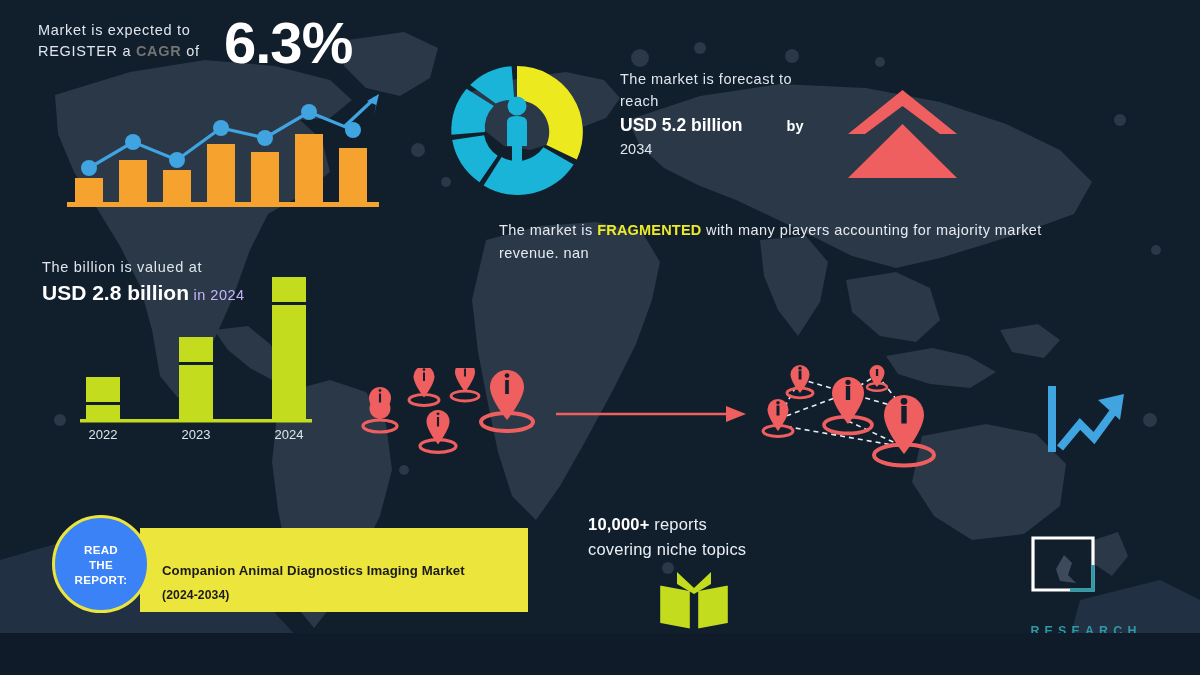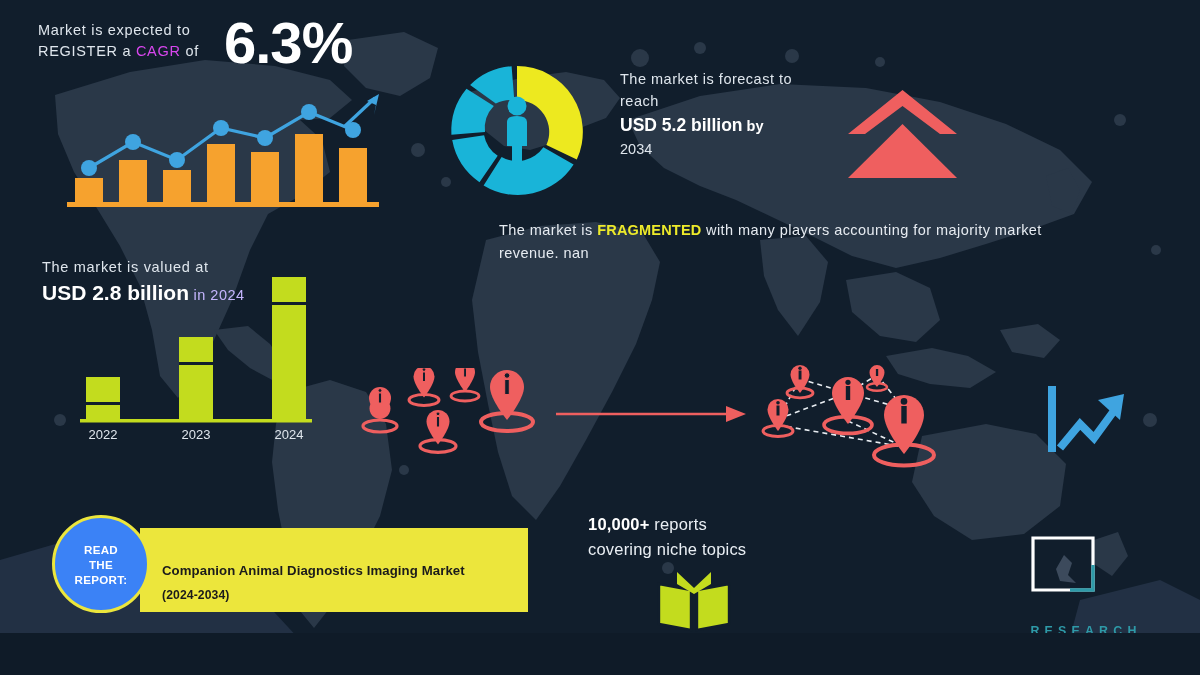--- a/index.html
+++ b/index.html
@@ -20,38 +20,38 @@
     position: absolute; left: 0; top: 0;
     width: 1200px; height: 675px;
     opacity: 1;
   }
   #worldmap svg { display: block; width: 1200px; height: 675px; }
 
   
   #cagr-block { position: absolute; left: 38px; top: 18px; width: 380px; height: 70px; }
   #cagr-lines { position: absolute; left: 0; top: 2px; width: 190px; }
   .cagr-line { font-size: 14.5px; color: #dfe6ed; line-height: 21px; letter-spacing: .7px; white-space: nowrap; }
-  .cagr-line b { font-weight: 400; color: #d946ef; }
+  .cagr-line b { font-weight: 700; color: #737373; }
   #cagr-value {
     position: absolute; left: 186px; top: -10px;
     font-size: 58px; font-weight: 700; color: #ffffff;
     letter-spacing: -1px; line-height: 70px;
   }
 
   
   #orange-chart { position: absolute; left: 63px; top: 82px; width: 330px; height: 128px; }
 
   
   #donut { position: absolute; left: 443px; top: 58px; width: 148px; height: 148px; }
 
   
   #forecast-block { position: absolute; left: 620px; top: 68px; width: 220px; }
   .fc-line { font-size: 14.5px; color: #dfe6ed; line-height: 22px; letter-spacing: .5px; }
   .fc-strong { font-size: 17.5px; font-weight: 700; color: #ffffff; line-height: 26px; letter-spacing: 0; }
-  .fc-strong span.lt { font-size: 14.5px; font-weight: 700; }
+  .fc-strong span.lt { font-size: 14.5px; font-weight: 700; padding-left: 40px; }
   .fc-sub { font-size: 14.5px; color: #dfe6ed; line-height: 21px; }
 
   
   #chevrons { position: absolute; left: 845px; top: 88px; width: 115px; height: 92px; }
 
   
   #fragment-block { position: absolute; left: 499px; top: 219px; width: 640px; }
   .frag-line { font-size: 14.5px; color: #e6ebf1; line-height: 23px; letter-spacing: .45px; }
   .frag-hl { color: #edea2a; font-weight: 700; letter-spacing: .2px; }
 
@@ -238,21 +238,21 @@
       <path d="M57.5,36 L112,90 L3,90 Z" fill="#ef5f5f"></path>
     </svg>
   </div>
 
   <div id="fragment-block">
     <div class="frag-line"><span>The market is </span><span class="frag-hl">FRAGMENTED</span><span> with many players accounting for majority market</span></div>
     <div class="frag-line">revenue. nan</div>
   </div>
 
   <div id="value-block">
-    <div class="val-line1">The market is valued at</div>
+    <div class="val-line1">The billion is valued at</div>
     <div class="val-line2"><span>USD 2.8 billion</span><span class="yr"> in 2024</span></div>
   </div>
 
   <div id="green-chart">
     <svg viewBox="0 0 232 170" xmlns="http://www.w3.org/2000/svg">
 
       <rect x="6" y="102" width="34" height="42" fill="#c3dc1e"></rect>
       <rect x="6" y="127" width="34" height="3" fill="#111e2c"></rect>
 
       <rect x="99" y="62" width="34" height="82" fill="#c3dc1e"></rect>

